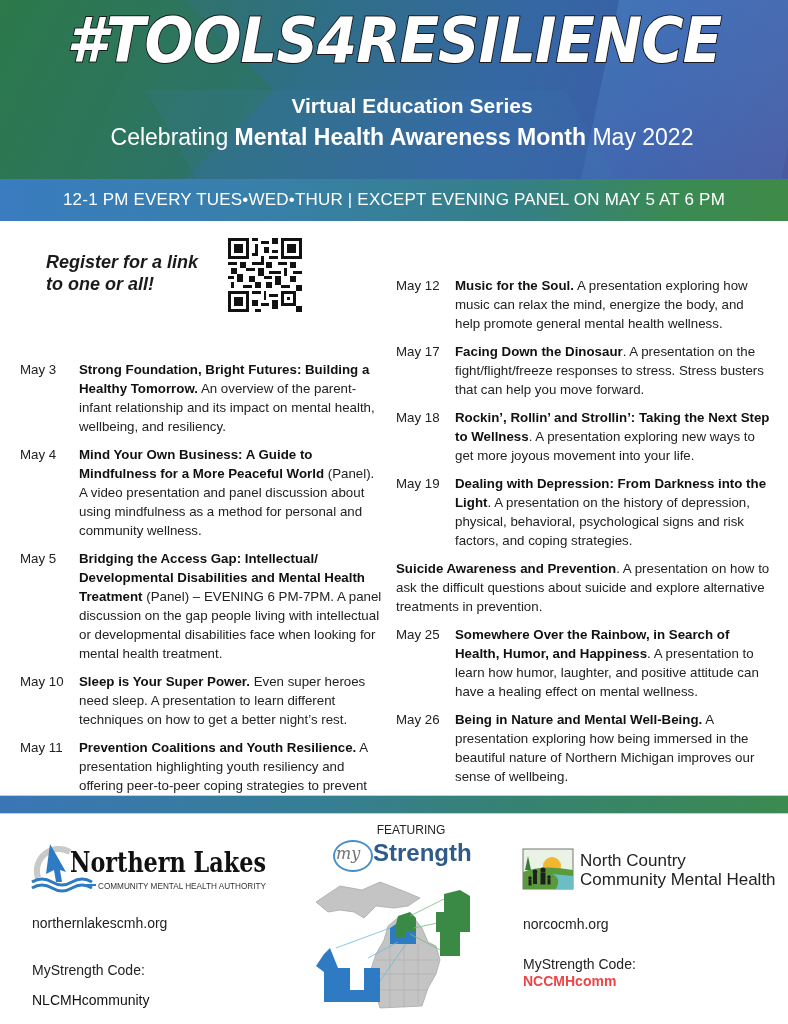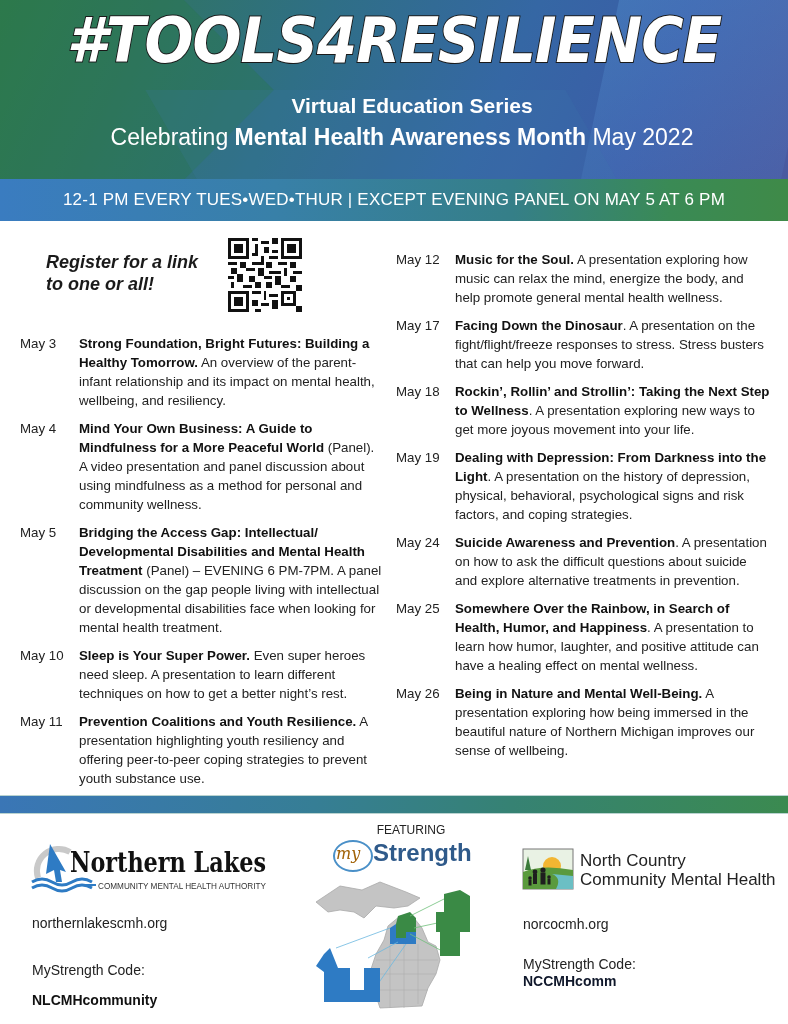--- a/index.html
+++ b/index.html
@@ -46,61 +46,61 @@
   .register {
     position: absolute; left: 46px; top: 251px; width: 170px;
     font-family: "Liberation Sans", sans-serif; font-style: italic; font-weight: bold;
     font-size: 18px; line-height: 22px; color: #1a1a1a;
   }
   .qr {
     position: absolute; left: 228px; top: 238px; width: 74px; height: 74px;
   }
 
   
-  .col { position: absolute; }
+  .col { position: absolute; margin-top: 26px; }
   .col-left { left: 20px; top: 334px; width: 362px; }
   .col-right { left: 396px; top: 250px; width: 376px; }
   .event { display: flex; margin-bottom: 9px; font-family: "Liberation Sans", sans-serif;
     font-size: 13.3px; line-height: 19px; color: #222; }
   .event .date { flex: 0 0 59px; white-space: nowrap; }
   .event .body { flex: 1; }
   .event .title { font-weight: bold; color: #111; }
 
   
   .bottom-band {
     position: absolute; left: 0; top: 795px; width: 788px; height: 19px;
     background: linear-gradient(90deg, #3a76b6 0%, #367e95 40%, #368273 65%, #3b8a50 100%);
     border-top: 1px solid #b9d3d0; border-bottom: 1px solid #b9d3d0;
   }
 
   
   .nl-logo { position: absolute; left: 30px; top: 842px; width: 240px; height: 54px; }
   .nl-url { position: absolute; left: 32px; top: 915px; font-family: "Liberation Sans", sans-serif; font-size: 14px; color: #222; }
   .nl-code-label { position: absolute; left: 32px; top: 962px; font-family: "Liberation Sans", sans-serif; font-size: 14px; color: #222; }
-  .nl-code { position: absolute; left: 32px; top: 992px; font-family: "Liberation Sans", sans-serif; font-size: 14px; font-weight: bold; color: #111; }
+  .nl-code { position: absolute; left: 32px; top: 992px; font-family: "Liberation Sans", sans-serif; font-size: 14px; font-weight: normal; color: #111; }
 
   
   .featuring { position: absolute; left: 344px; width: 134px; top: 823px; text-align: center;
     font-family: "Liberation Sans", sans-serif; font-size: 12px; color: #222; }
   .mystrength { position: absolute; left: 333px; top: 838px; width: 130px; height: 36px; }
   .mystrength .circle { position: absolute; left: 0; top: 2px; width: 40px; height: 32px;
     border: 2px solid #4a90c8; border-radius: 50%; }
   .mystrength .my { position: absolute; left: 3px; top: 6px; font-family: "DejaVu Serif", serif;
-    font-style: italic; font-size: 16px; color: #a16207; }
+    font-style: italic; font-size: 16px; color: #737373; }
   .mystrength .strength { position: absolute; left: 40px; top: 1px; font-family: "Liberation Sans", sans-serif;
     font-weight: bold; font-size: 24px; color: #2f5a8a; }
   .map { position: absolute; left: 310px; top: 872px; width: 170px; height: 142px; }
 
   
   .nc-logo-img { position: absolute; left: 522px; top: 848px; width: 52px; height: 42px; }
   .nc-name { position: absolute; left: 580px; top: 851px; font-family: "Liberation Sans", sans-serif;
     font-size: 17px; line-height: 19px; color: #222; }
   .nc-url { position: absolute; left: 523px; top: 916px; font-family: "Liberation Sans", sans-serif; font-size: 14px; color: #222; }
   .nc-code-label { position: absolute; left: 523px; top: 956px; font-family: "Liberation Sans", sans-serif; font-size: 14px; color: #222; }
-  .nc-code { position: absolute; left: 523px; top: 973px; font-family: "Liberation Sans", sans-serif; font-size: 14px; font-weight: bold; color: #0f172a; }
+  .nc-code { position: absolute; left: 523px; top: 973px; font-family: "Liberation Sans", sans-serif; font-size: 14px; font-weight: bold; color: #ef4444; }
 </style>
 </head>
 <body>
 
 <div class="header">
   <div class="facet1"></div>
   <div class="facet2"></div>
   <div class="facet3"></div>
   <div class="main-title">#TOOLS4RESILIENCE</div>
   <div class="subtitle1">Virtual Education Series</div>
@@ -209,21 +209,20 @@
   </div>
   <div class="event">
     <div class="date">May 18</div>
     <div class="body"><span class="title">Rockin’, Rollin’ and Strollin’: Taking the Next Step to Wellness</span><span>. A presentation exploring new ways to get more joyous movement into your life.</span></div>
   </div>
   <div class="event">
     <div class="date">May 19</div>
     <div class="body"><span class="title">Dealing with Depression:  From Darkness into the Light</span><span>. A presentation on the history of depression, physical, behavioral, psychological signs and risk factors, and coping strategies.</span></div>
   </div>
   <div class="event">
-    <div class="date">May 24</div>
     <div class="body"><span class="title">Suicide Awareness and Prevention</span><span>. A presentation on how to ask the difficult questions about suicide and explore alternative treatments in prevention.</span></div>
   </div>
   <div class="event">
     <div class="date">May 25</div>
     <div class="body"><span class="title">Somewhere Over the Rainbow, in Search of Health, Humor, and Happiness</span><span>. A presentation to learn how humor, laughter, and positive attitude can have a healing effect on mental wellness.</span></div>
   </div>
   <div class="event">
     <div class="date">May 26</div>
     <div class="body"><span class="title">Being in Nature and Mental Well-Being.</span><span> A presentation exploring how being immersed in the beautiful nature of Northern Michigan improves our sense of wellbeing.</span></div>
   </div>

